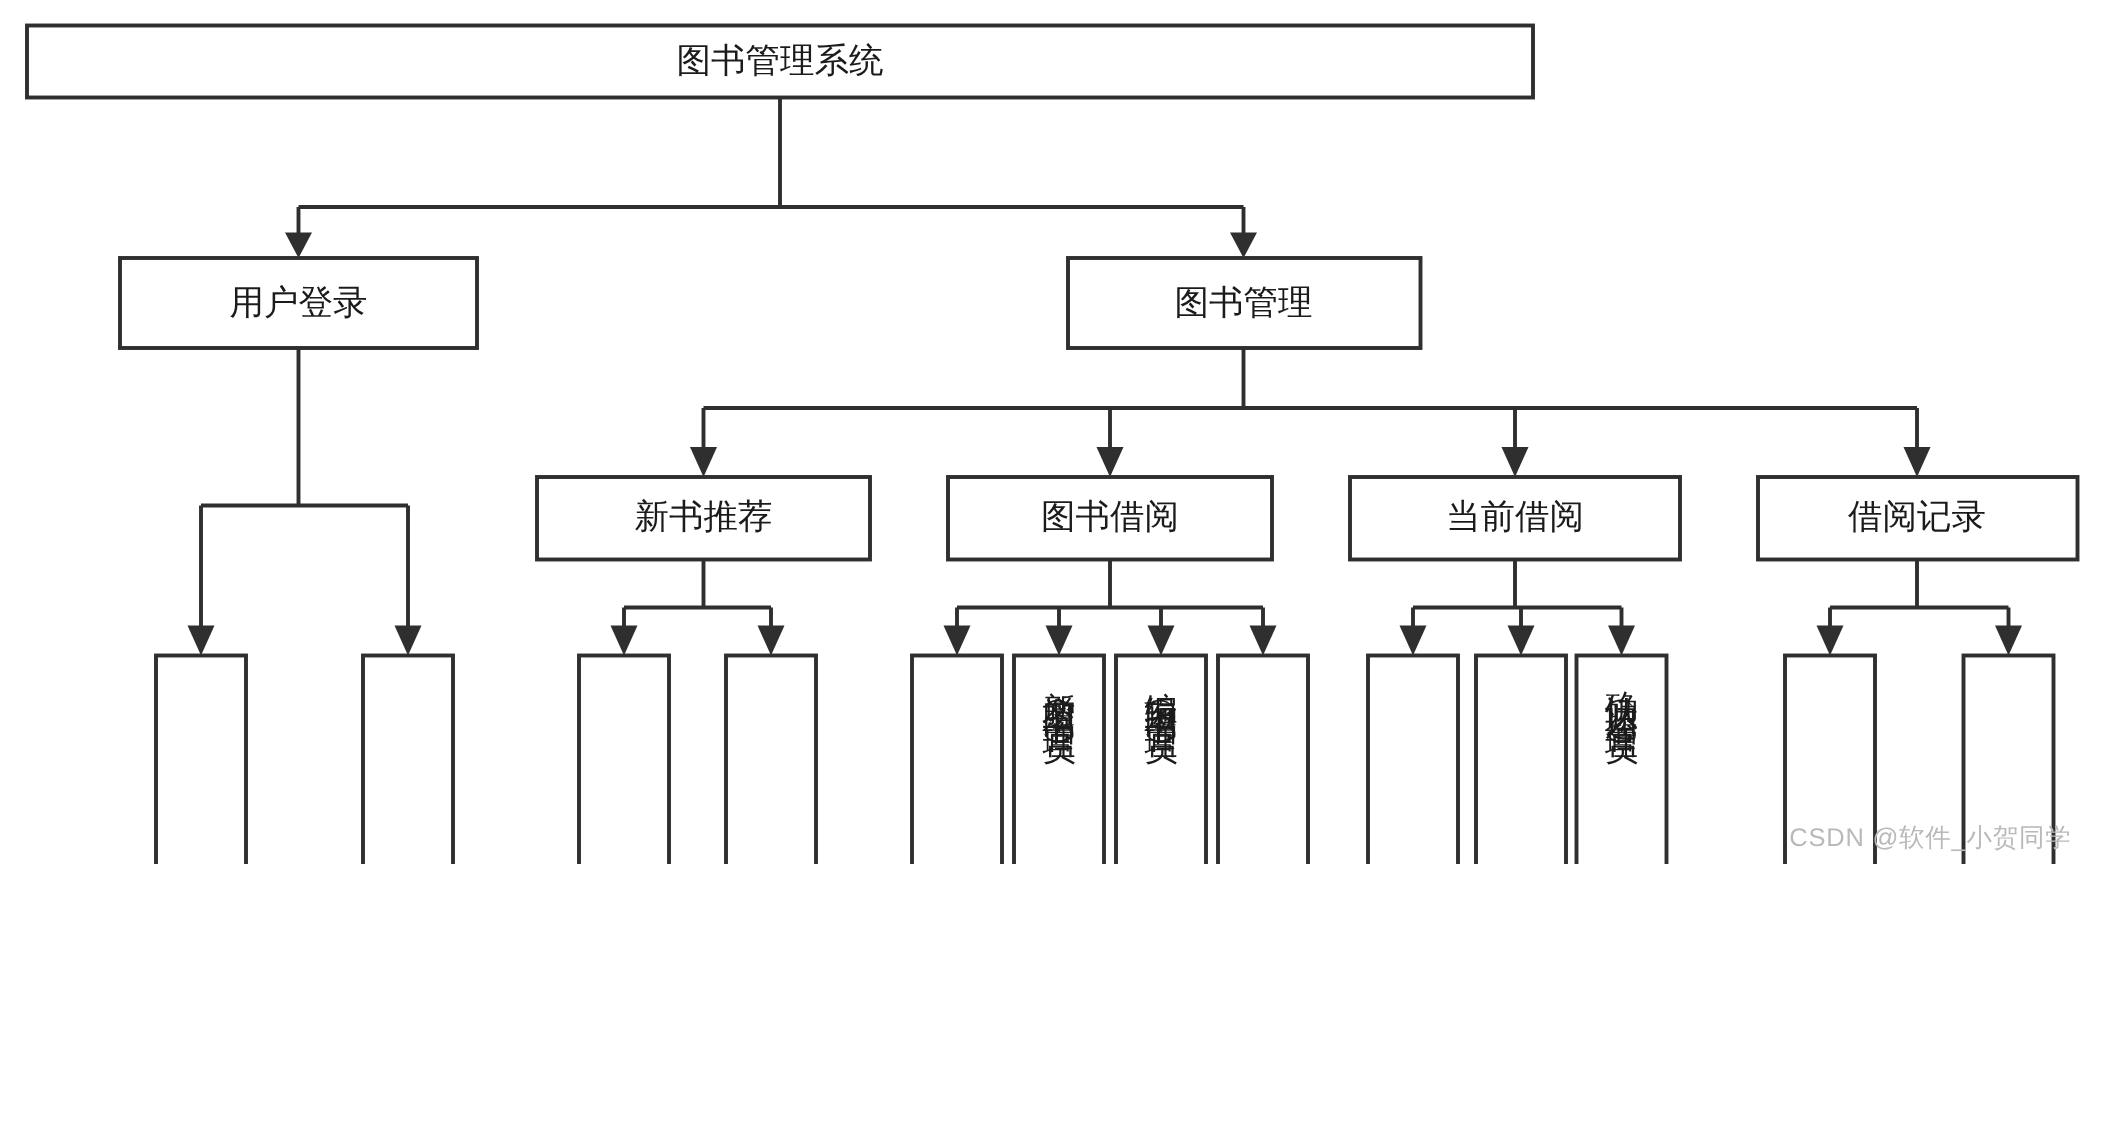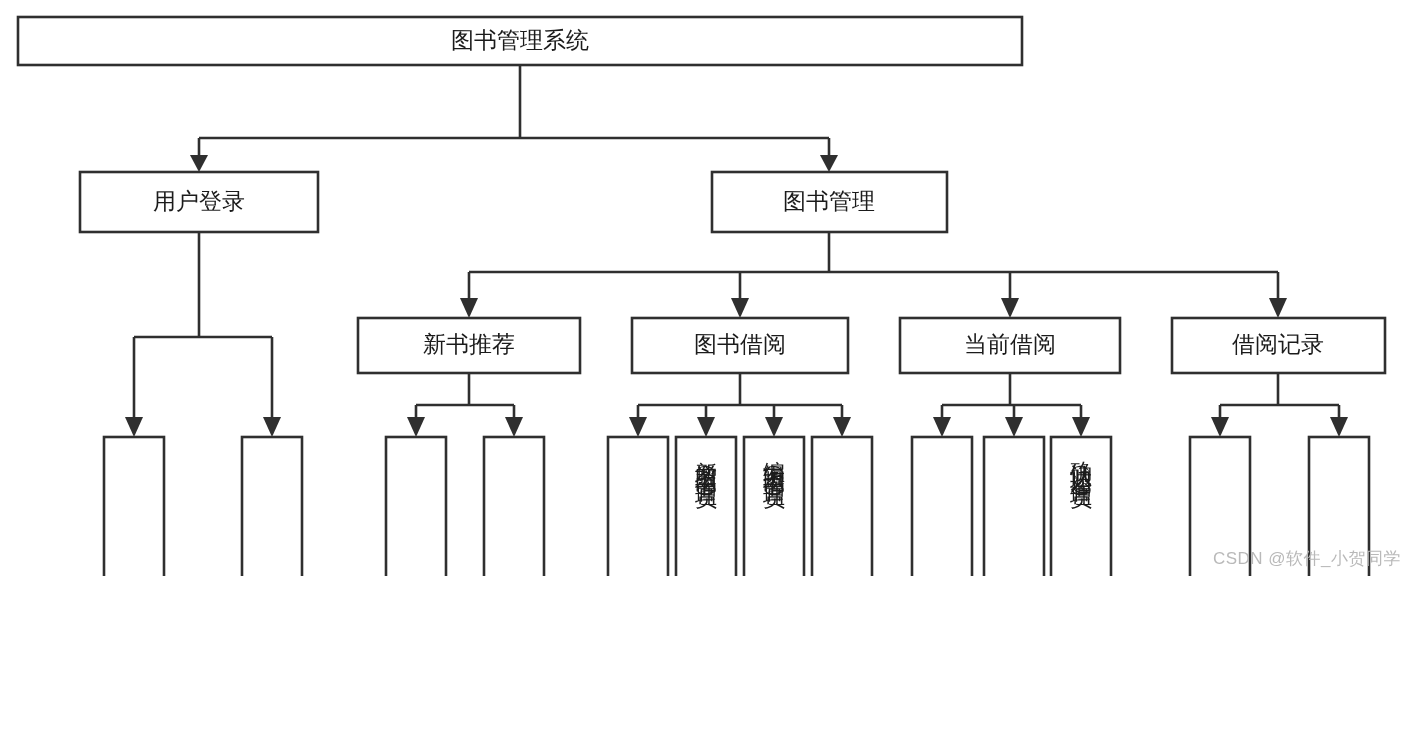--- a/index.html
+++ b/index.html
@@ -50,21 +50,21 @@
     font-size: 23px;
   }
   .node-label-v {
     font-size: 22px;
     writing-mode: vertical-rl;
     text-orientation: upright;
     letter-spacing: 4px;
   }
   .watermark {
     position: absolute;
-    right: 4px;
+    right: 24px;
     bottom: 6px;
     font-family: "Liberation Sans", "DejaVu Sans", sans-serif;
     font-size: 17px;
     color: #b9b9b9;
     white-space: nowrap;
     letter-spacing: 0.5px;
     pointer-events: none;
   }
 </style>
 </head>

